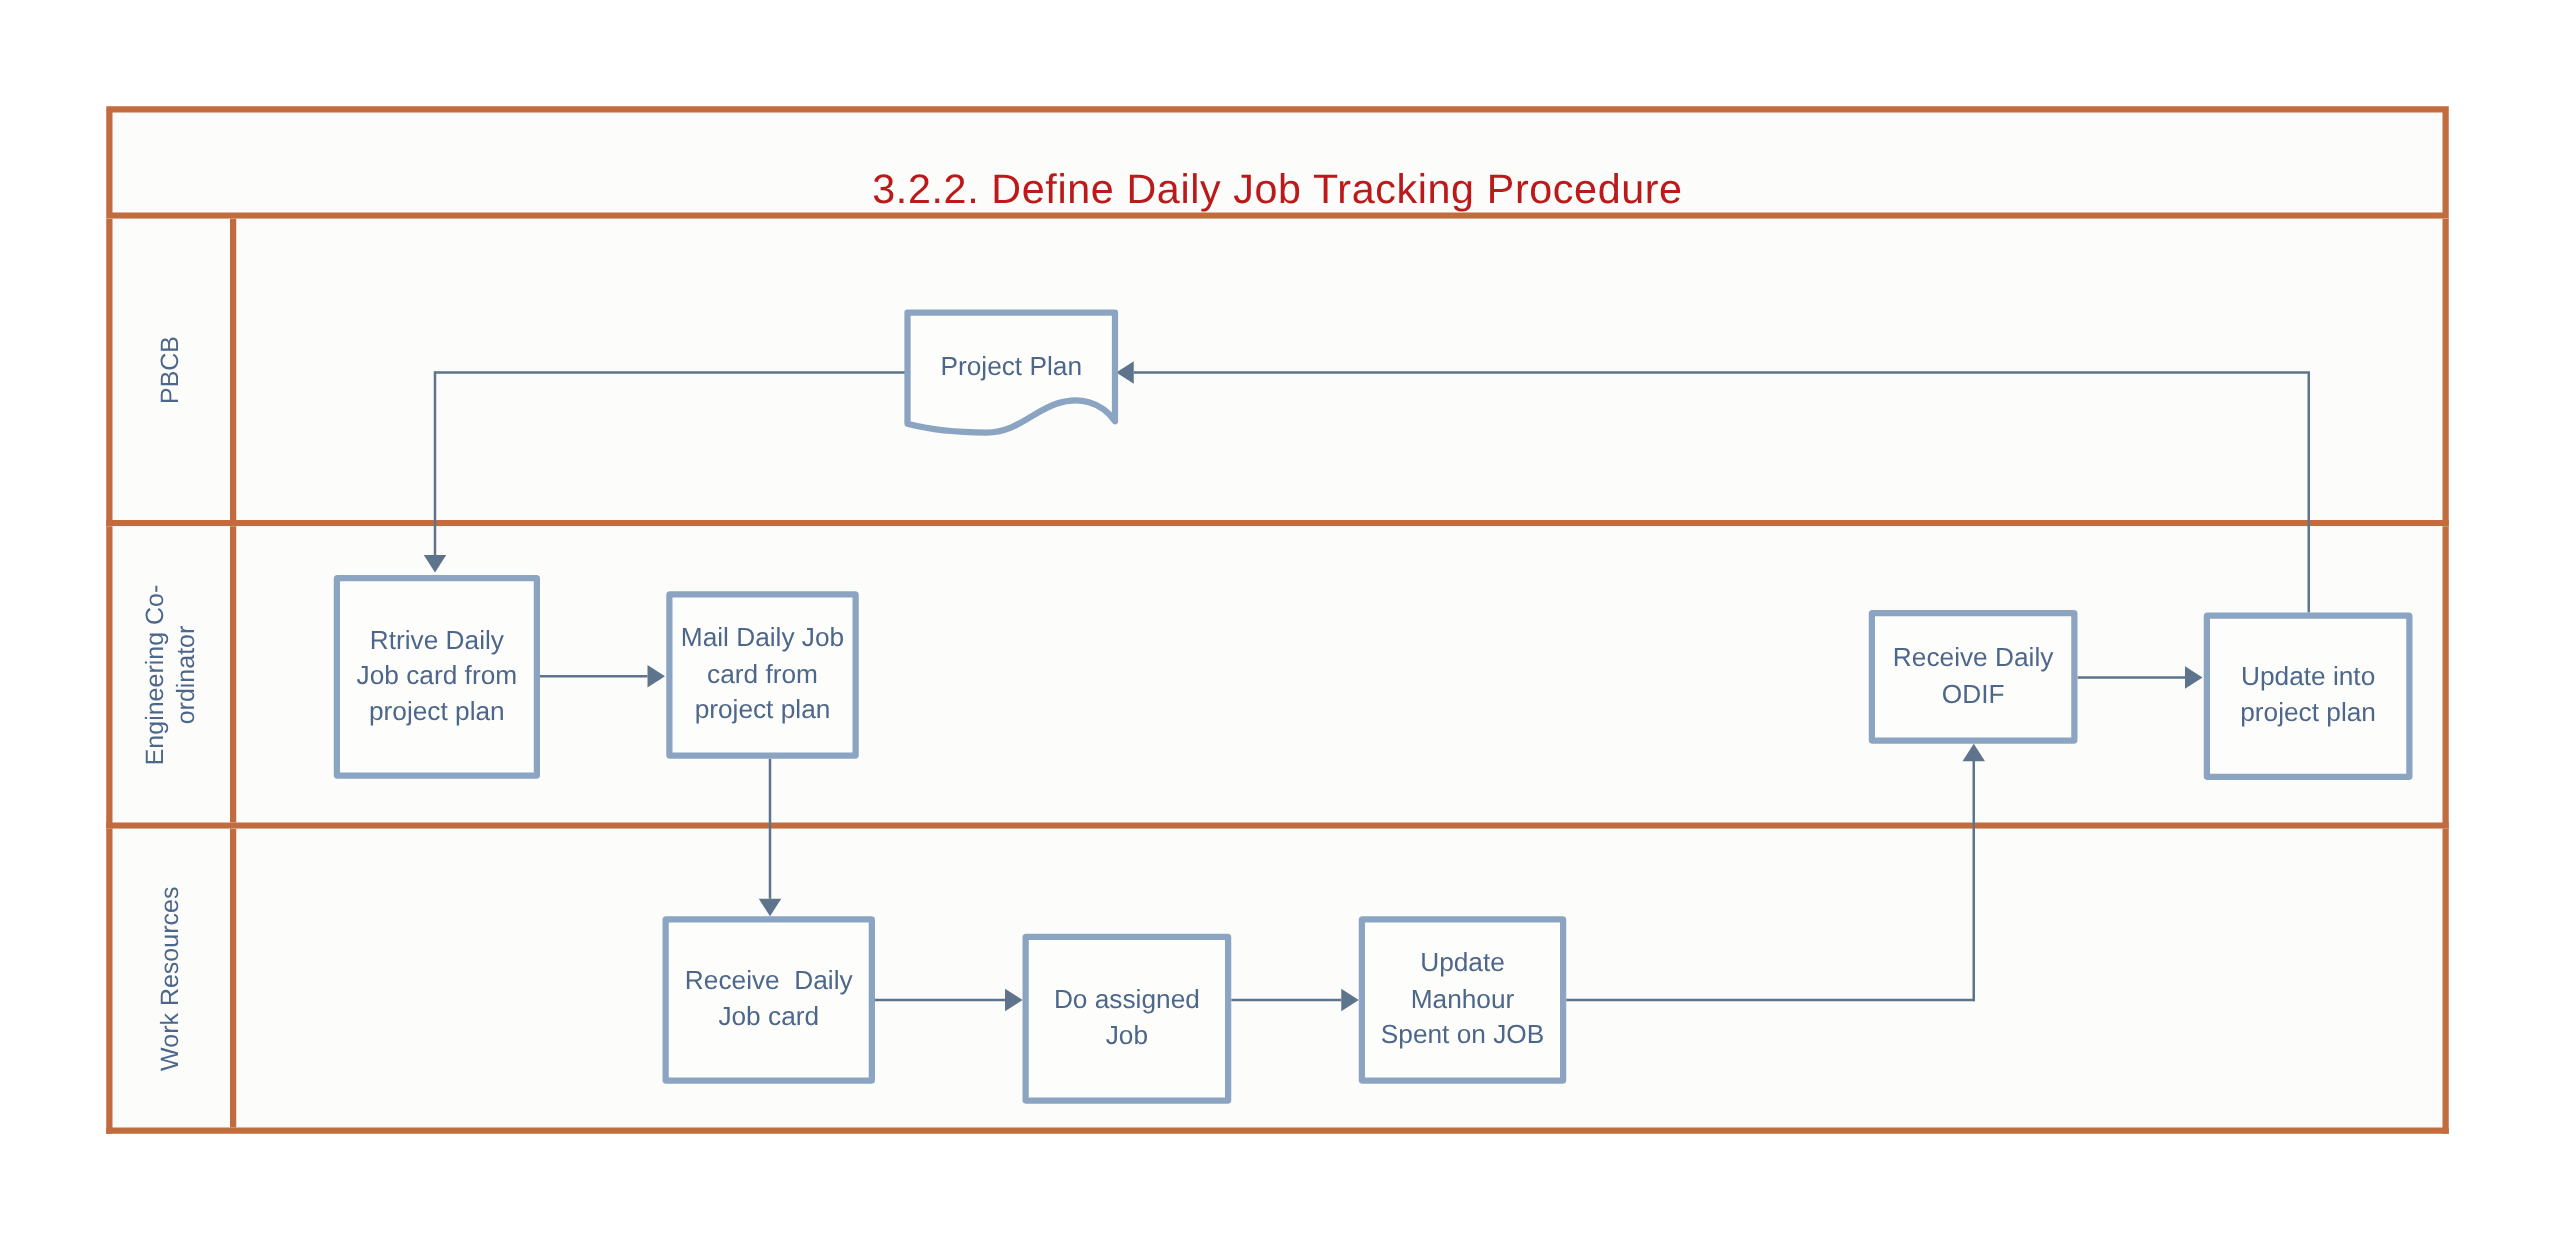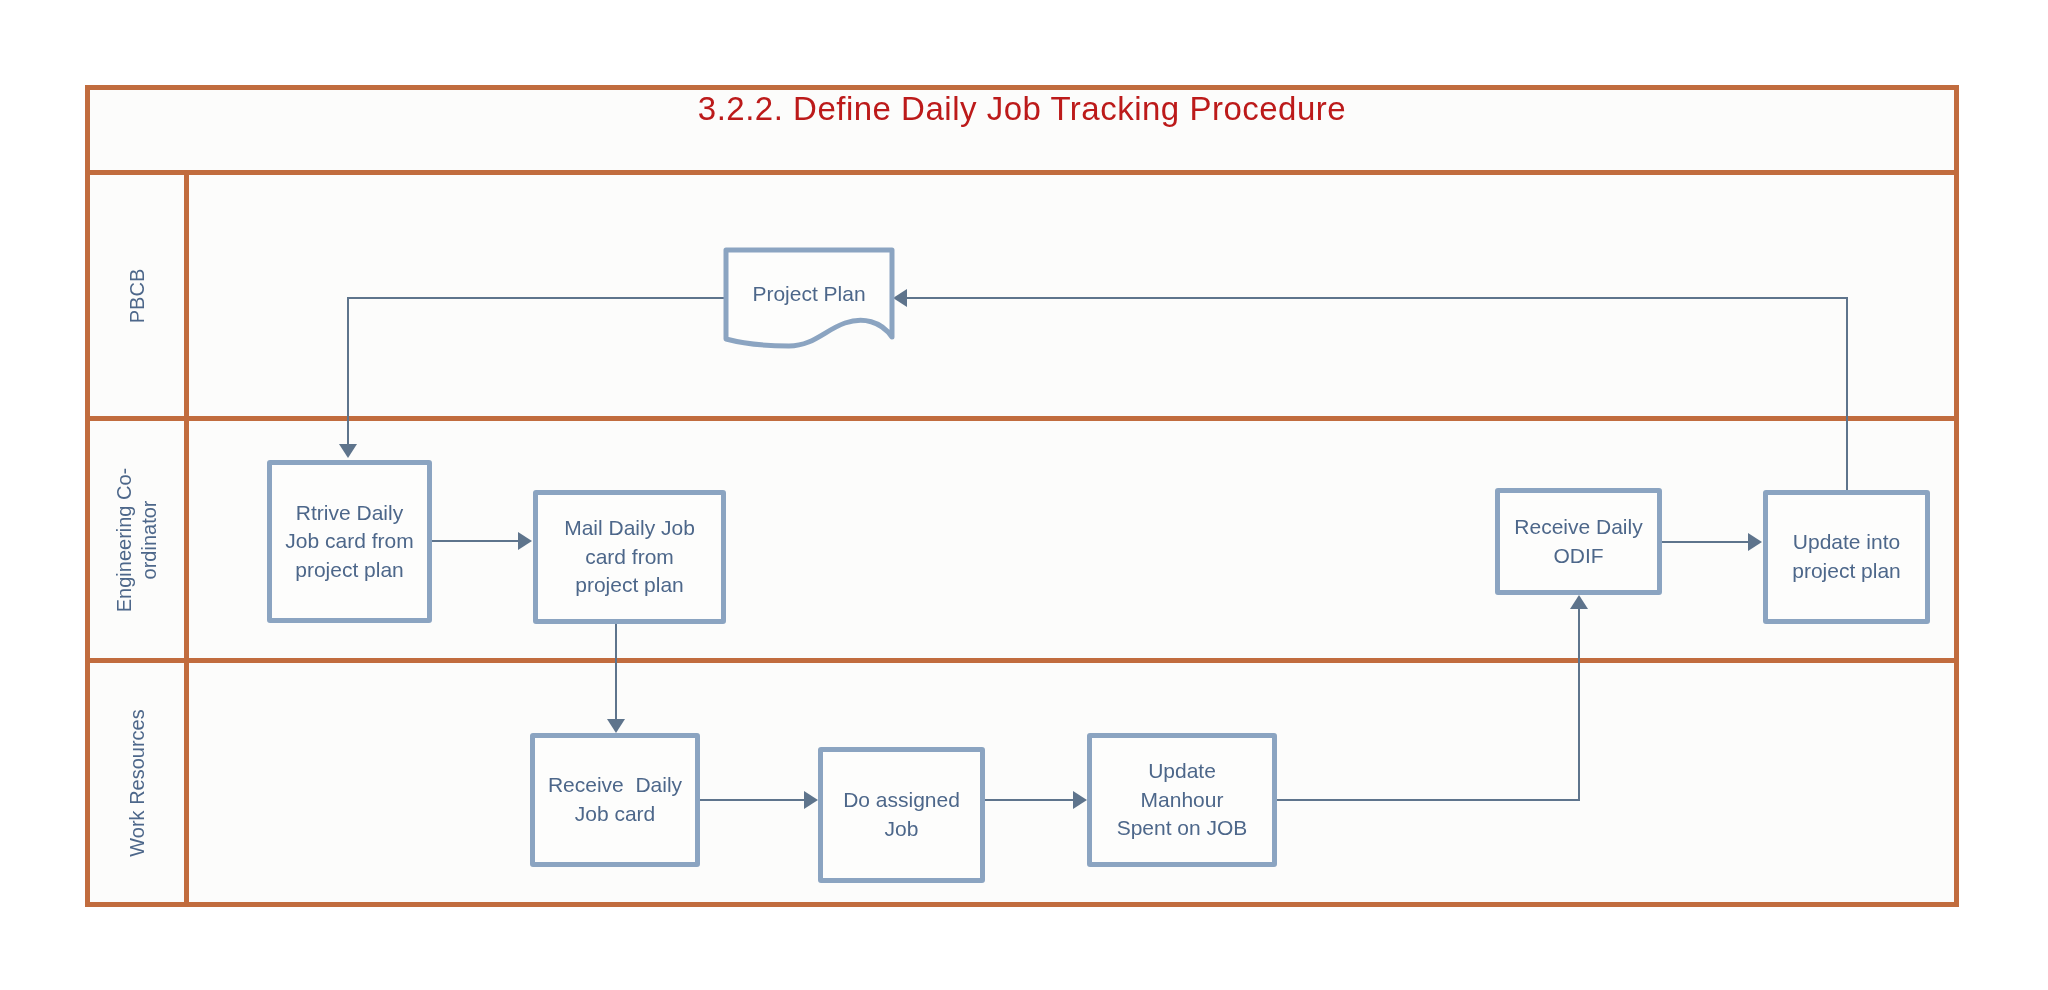--- a/index.html
+++ b/index.html
@@ -12,21 +12,21 @@
     --lane-fill:#FCFCFB;
   }
   *{margin:0;padding:0;box-sizing:border-box;}
   html,body{background:#FFFFFF;}
   body{
     width:2048px;height:990px;position:relative;overflow:hidden;
     font-family:"Liberation Sans","DejaVu Sans",sans-serif;
   }
   
   .band{position:absolute;left:85px;width:1874px;background:var(--lane-fill);border:5px solid var(--frame);}
-  .title-band{top:85px;height:90px;display:flex;align-items:flex-start;justify-content:center;}
+  .title-band{top:85px;height:90px;display:flex;align-items:flex-end;justify-content:center;}
   .title-text{color:var(--title-text);font-size:33px;letter-spacing:0.5px;}
   .lane{border-top:none;display:flex;}
   .lane-1{top:175px;height:246px;}
   .lane-2{top:421px;height:242px;}
   .lane-3{top:663px;height:244px;}
   .lane-label{position:relative;width:99px;border-right:5px solid var(--frame);flex:0 0 auto;}
   .lane-label span{
     position:absolute;top:50%;left:50%;
     transform:translate(-50%,-50%) rotate(-90deg);
     color:var(--node-text);font-size:20px;line-height:1.25;
@@ -111,31 +111,31 @@
 
 <svg class="doc-shape" style="left:723px;top:247px;" width="172" height="106" viewBox="0 0 172 106">
   <path d="M3,3 H169 V90 C158,74 140,70 122,76 C102,83 90,99 66,99 C46,99 22,97 3,92 Z" style="fill:var(--shape-fill);stroke:var(--shape-border);" stroke-width="5" stroke-linejoin="round"></path>
 </svg>
 <div class="doc-label" style="left:723px;top:258px;width:172px;height:72px;">Project Plan</div>
 
 <div class="process" style="left:267px;top:460px;width:165px;height:163px;">Rtrive Daily
 Job card from
 project plan</div>
 
-<div class="process" style="left:533px;top:490px;width:193px;height:134px;">Mail Daily Job
+<div class="process" style="left:533px;top:473px;width:154px;height:134px;">Mail Daily Job
 card from
 project plan</div>
 
 <div class="process" style="left:1495px;top:488px;width:167px;height:107px;">Receive Daily
 ODIF</div>
 
 <div class="process" style="left:1763px;top:490px;width:167px;height:134px;">Update into
 project plan</div>
 
 <div class="process" style="left:530px;top:733px;width:170px;height:134px;">Receive  Daily
 Job card</div>
 
 <div class="process" style="left:818px;top:747px;width:167px;height:136px;">Do assigned
 Job</div>
 
-<div class="process" style="left:1087px;top:733px;width:190px;height:134px;">Update
+<div class="process" style="left:1087px;top:733px;width:166px;height:134px;">Update
 Manhour
 Spent on JOB</div>
 
 </body></html>

